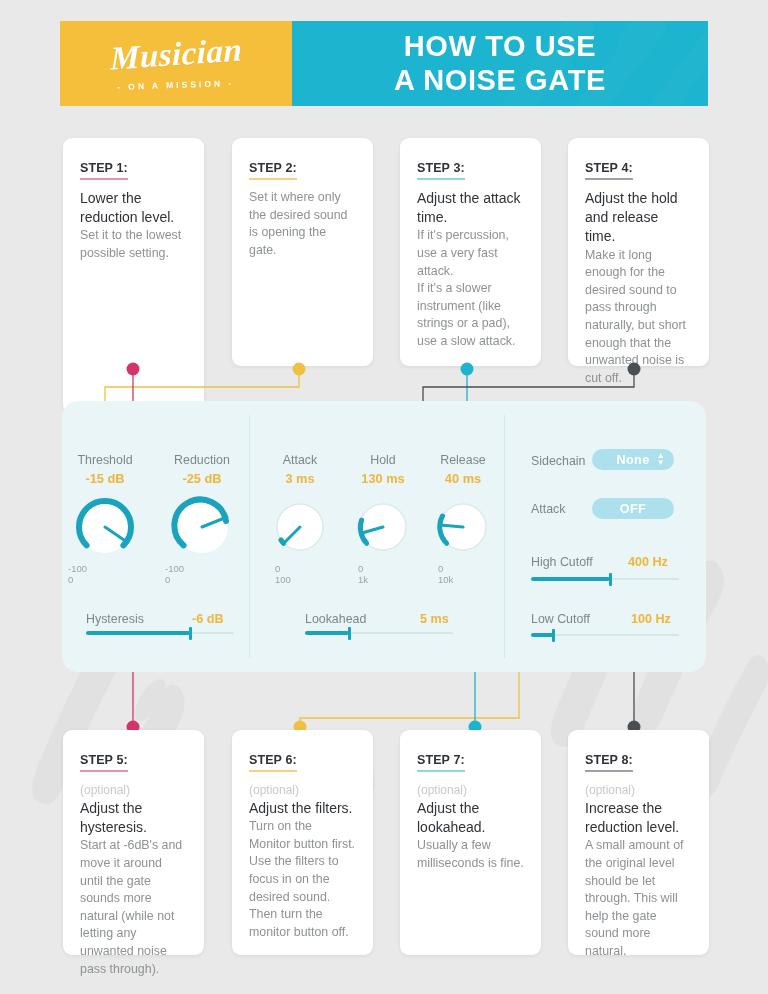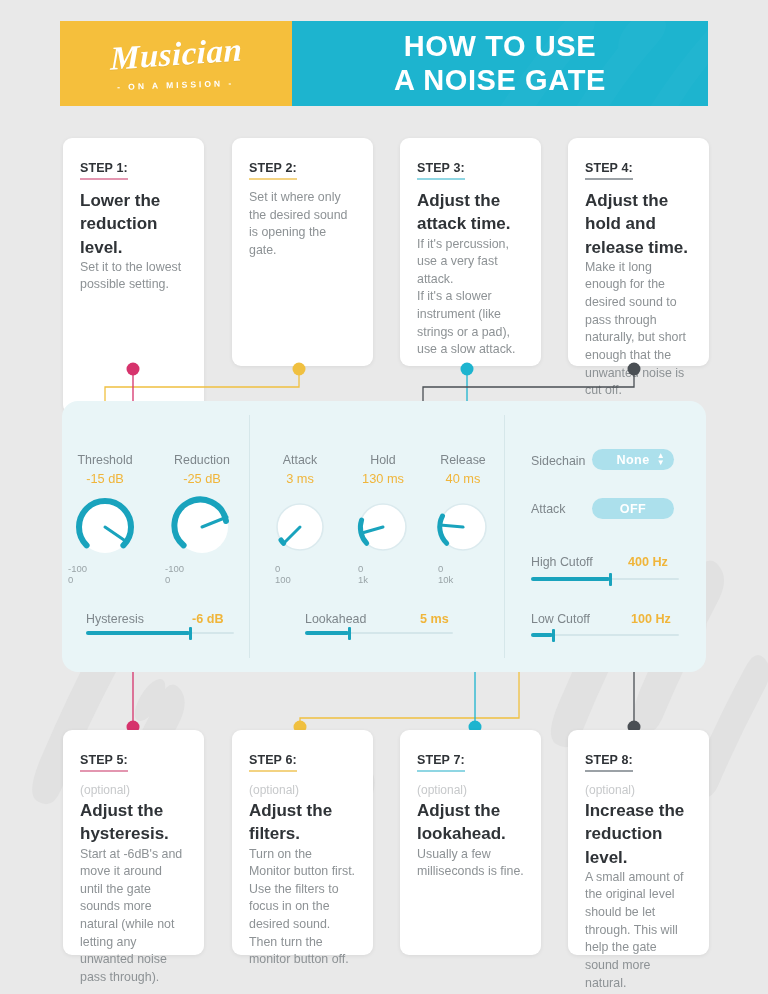--- a/index.html
+++ b/index.html
@@ -54,41 +54,41 @@
     box-shadow: 0 1px 4px rgba(0,0,0,0.07);
     padding: 20px 17px 14px 17px;
   }
   .step-label {
     font-size: 12.5px; font-weight: bold; color: #2f3337;
     display: inline-block; padding-bottom: 3px; margin-bottom: 9px;
     border-bottom: 2.5px solid #cccccc; letter-spacing: .1px;
   }
   .optional { font-size: 12px; color: #c7c9cb; line-height: 1.5; }
   .step-bold {
-    font-size: 17px; font-weight: bold; color: #2f3337; line-height: 1.37;
+    font-size: 14px; font-weight: normal; color: #2f3337; line-height: 1.37;
   }
   .step-body {
     font-size: 12.4px; color: #8d9295; line-height: 1.42;
   }
 
   
   .panel {
     position: absolute; left: 62px; top: 401px; width: 644px; height: 271px;
     background: #e9f5f7; border-radius: 16px;
   }
   .panel-div {
     position: absolute; top: 14px; width: 1px; height: 243px;
     background: #d6e7ea;
   }
   .ctl-label {
     position: absolute; font-size: 12.4px; color: #7e868b;
     text-align: center; white-space: nowrap;
   }
   .ctl-value {
-    position: absolute; font-size: 12.8px; font-weight: normal; color: #f0b53a;
+    position: absolute; font-size: 12.8px; font-weight: bold; color: #f0b53a;
     text-align: center; white-space: nowrap;
   }
   .knob-wrap { position: absolute; }
   .knob-ticks {
     position: absolute; width: 100%; display: flex;
     justify-content: space-between; font-size: 9.5px; color: #9aa4a8; flex-direction: column;
   }
 
   
   .r-label { position: absolute; font-size: 12.4px; color: #7e868b; white-space: nowrap; }

